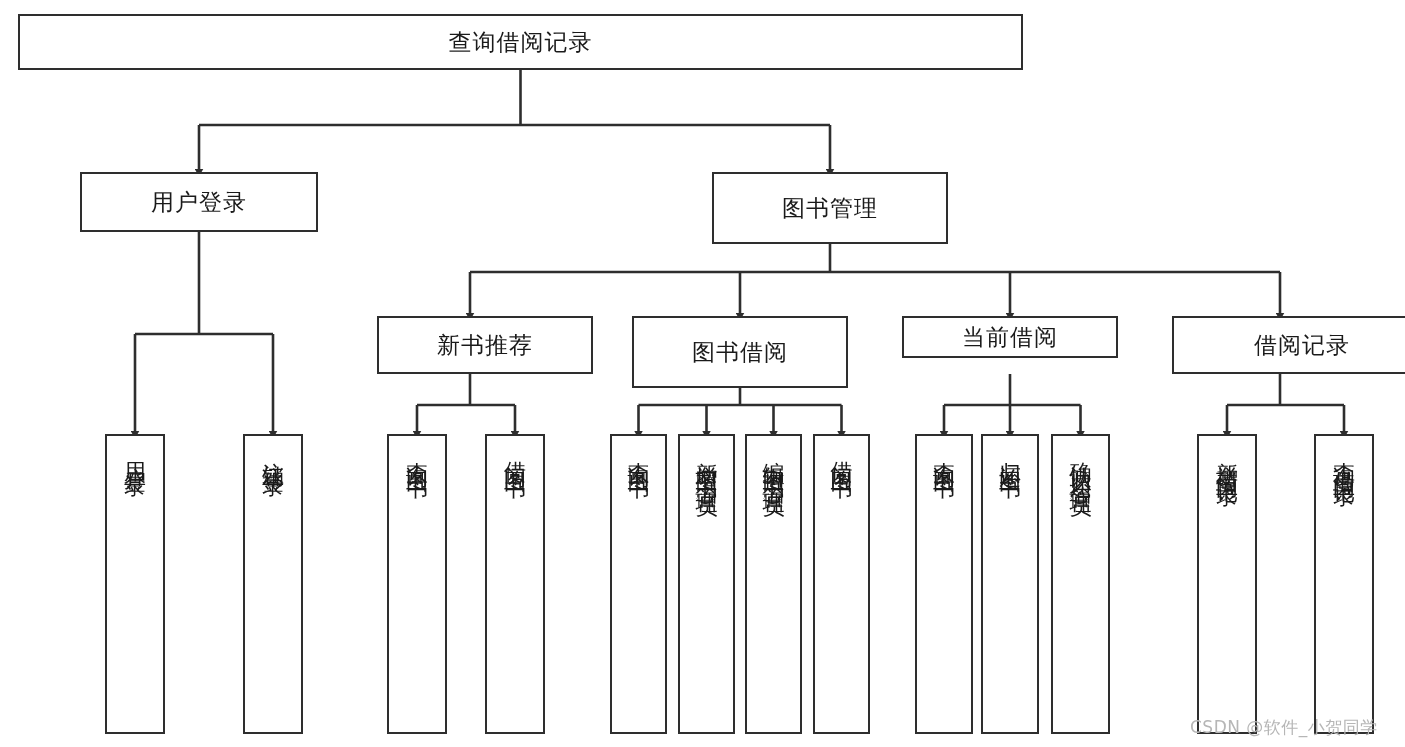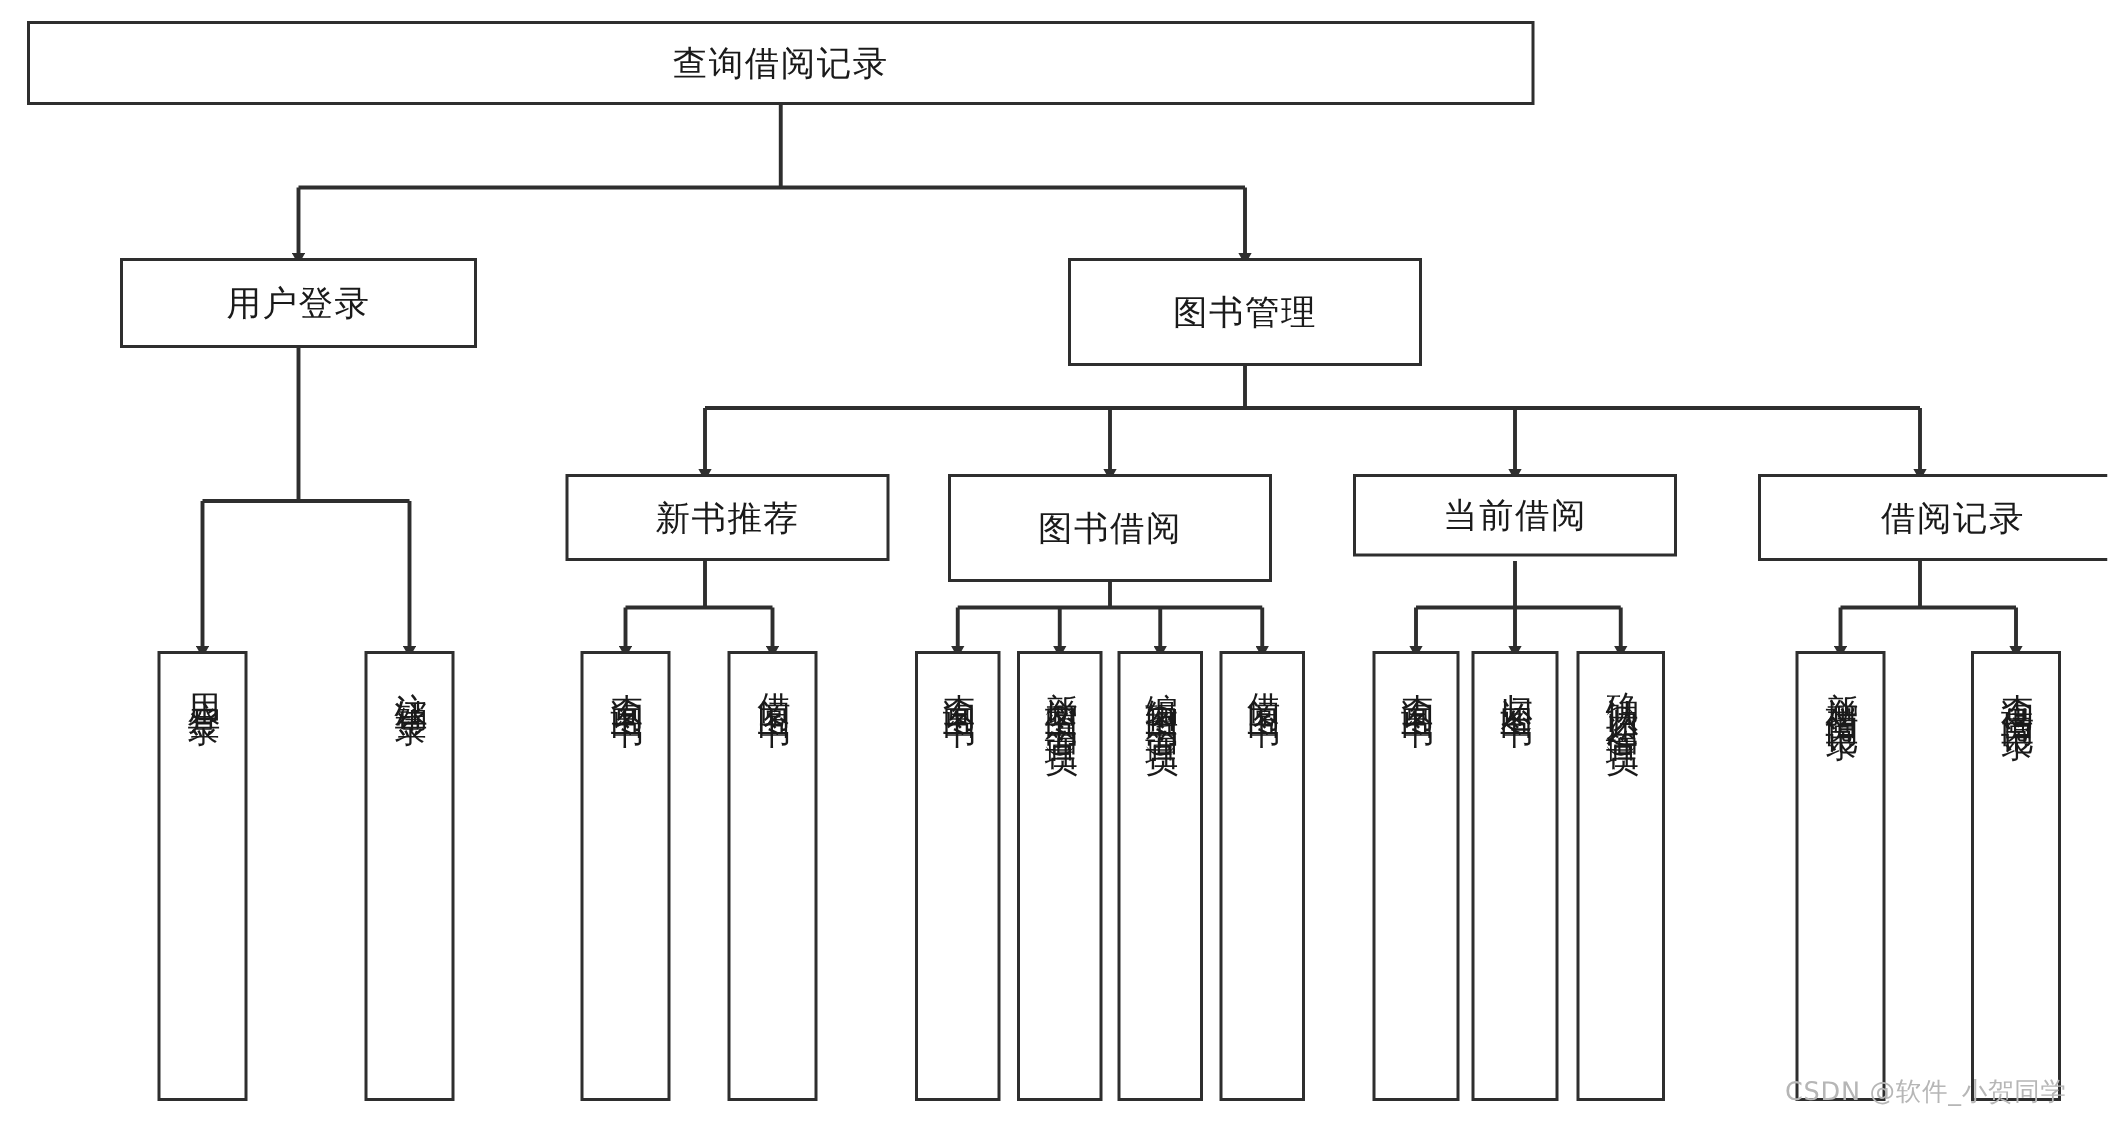--- a/index.html
+++ b/index.html
@@ -120,21 +120,21 @@
       </div>
       <div class="node horiz" style="left: 712px; top: 172px; width: 236px; height: 72px;">
         <span class="label">图书管理</span>
       </div>
       <div class="node horiz" style="left: 377px; top: 316px; width: 216px; height: 58px; align-items: center;">
         <span class="label">新书推荐</span>
       </div>
       <div class="node horiz" style="left: 632px; top: 316px; width: 216px; height: 72px;">
         <span class="label">图书借阅</span>
       </div>
-      <div class="node horiz" style="left: 902px; top: 316px; width: 216px; height: 55px;">
+      <div class="node horiz" style="left: 902px; top: 316px; width: 216px; height: 42px;">
         <span class="label">当前借阅</span>
       </div>
       <div class="node horiz" style="left: 1172px; top: 316px; width: 260px; height: 58px;">
         <span class="label">借阅记录</span>
       </div>
       <div class="node vert" style="left: 105px; top: 434px; width: 60px; height: 300px;">
         <span class="label">用户登录</span>
       </div>
       <div class="node vert" style="left: 243px; top: 434px; width: 60px; height: 300px;">
         <span class="label">注销登录</span>

